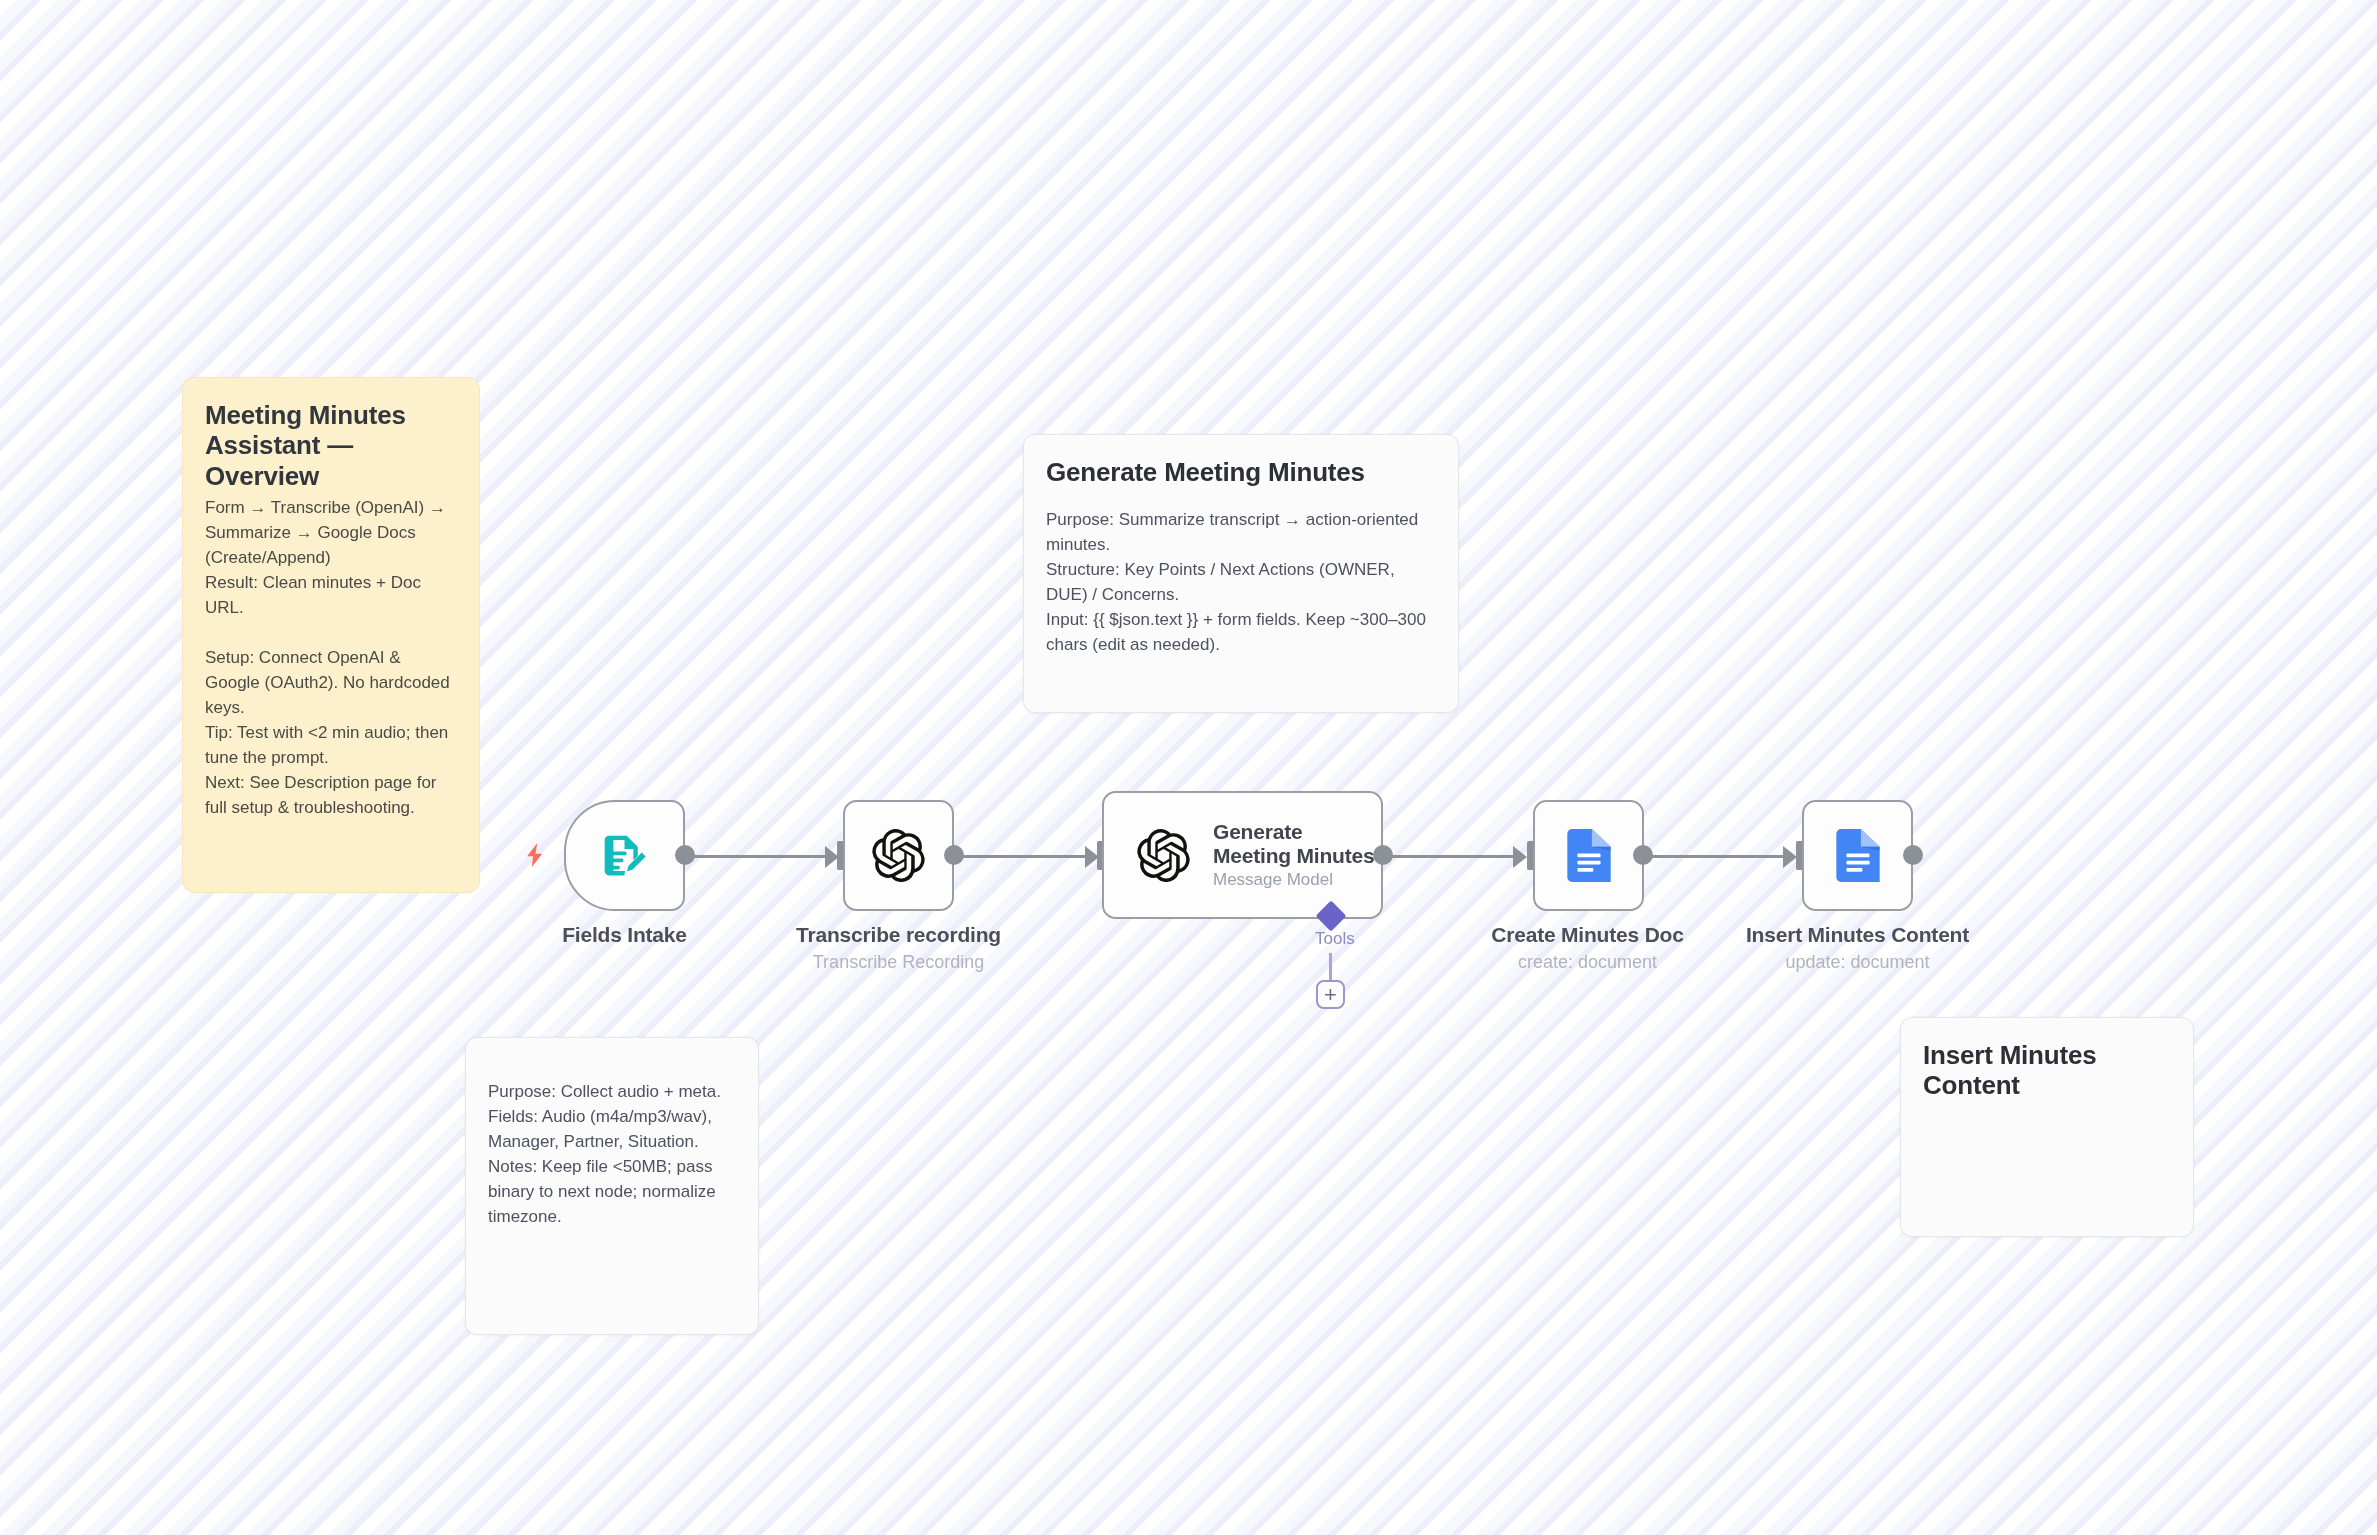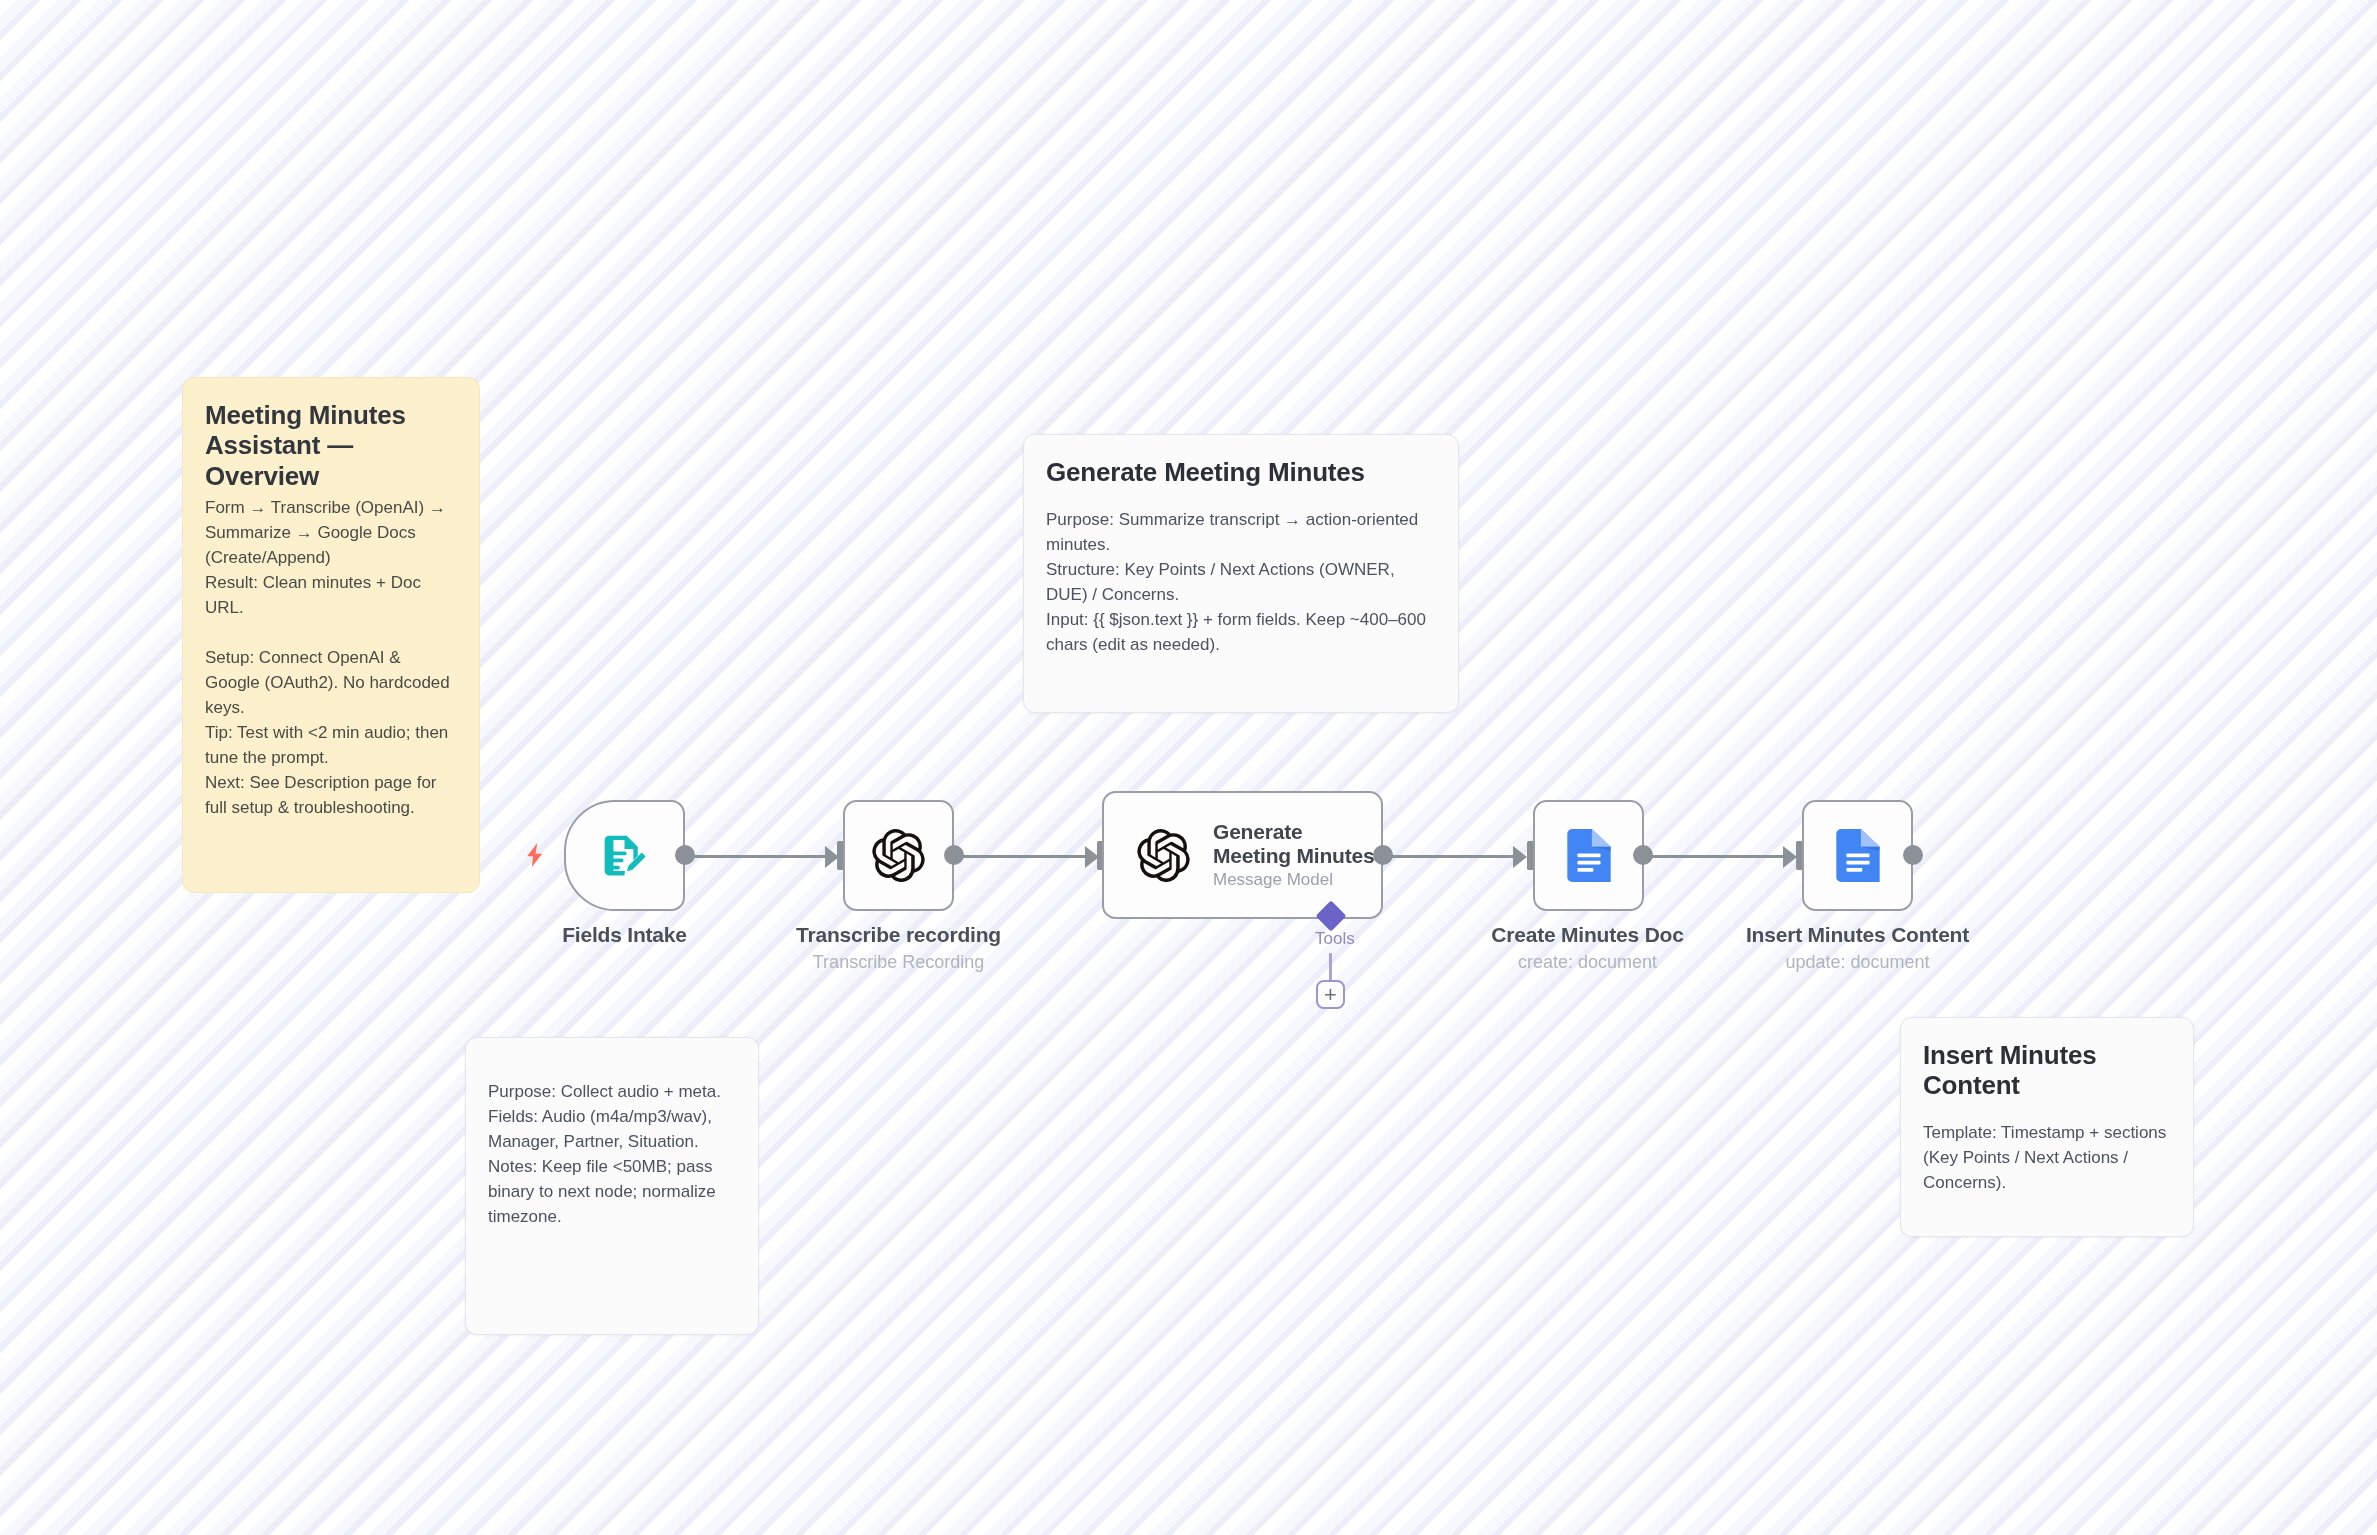--- a/index.html
+++ b/index.html
@@ -213,32 +213,31 @@
 
 Setup: Connect OpenAI &amp; Google (OAuth2). No hardcoded keys.
 Tip: Test with &lt;2 min audio; then tune the prompt.
 Next: See Description page for full setup &amp; troubleshooting.</div>
   </div>
 
   <div class="sticky white" style="left:1023px; top:434px; width:436px; height:279px;">
     <div class="sticky-title">Generate Meeting Minutes</div>
     <div class="sticky-body">Purpose: Summarize transcript → action-oriented minutes.
 Structure: Key Points / Next Actions (OWNER, DUE) / Concerns.
-Input: {{ $json.text }} + form fields. Keep ~400–600 chars (edit as needed).</div>
+Input: {{ $json.text }} + form fields. Keep ~300–300 chars (edit as needed).</div>
   </div>
 
   <div class="sticky white" style="left:465px; top:1037px; width:294px; height:298px;">
     <div class="sticky-body">Purpose: Collect audio + meta.
 Fields: Audio (m4a/mp3/wav), Manager, Partner, Situation.
 Notes: Keep file &lt;50MB; pass binary to next node; normalize timezone.</div>
   </div>
 
   <div class="sticky white" style="left:1900px; top:1017px; width:294px; height:220px;">
     <div class="sticky-title">Insert Minutes Content</div>
-    <div class="sticky-body">Template: Timestamp + sections (Key Points / Next Actions / Concerns).</div>
   </div>
 
   <div class="edge" style="left:689px; top:855px; width:145px;"></div>
   <div class="arrow-head" style="left:825px; top:846px;"></div>
 
   <div class="edge" style="left:962px; top:855px; width:132px;"></div>
   <div class="arrow-head" style="left:1085px; top:846px;"></div>
 
   <div class="edge" style="left:1385px; top:855px; width:136px;"></div>
   <div class="arrow-head" style="left:1513px; top:846px;"></div>

